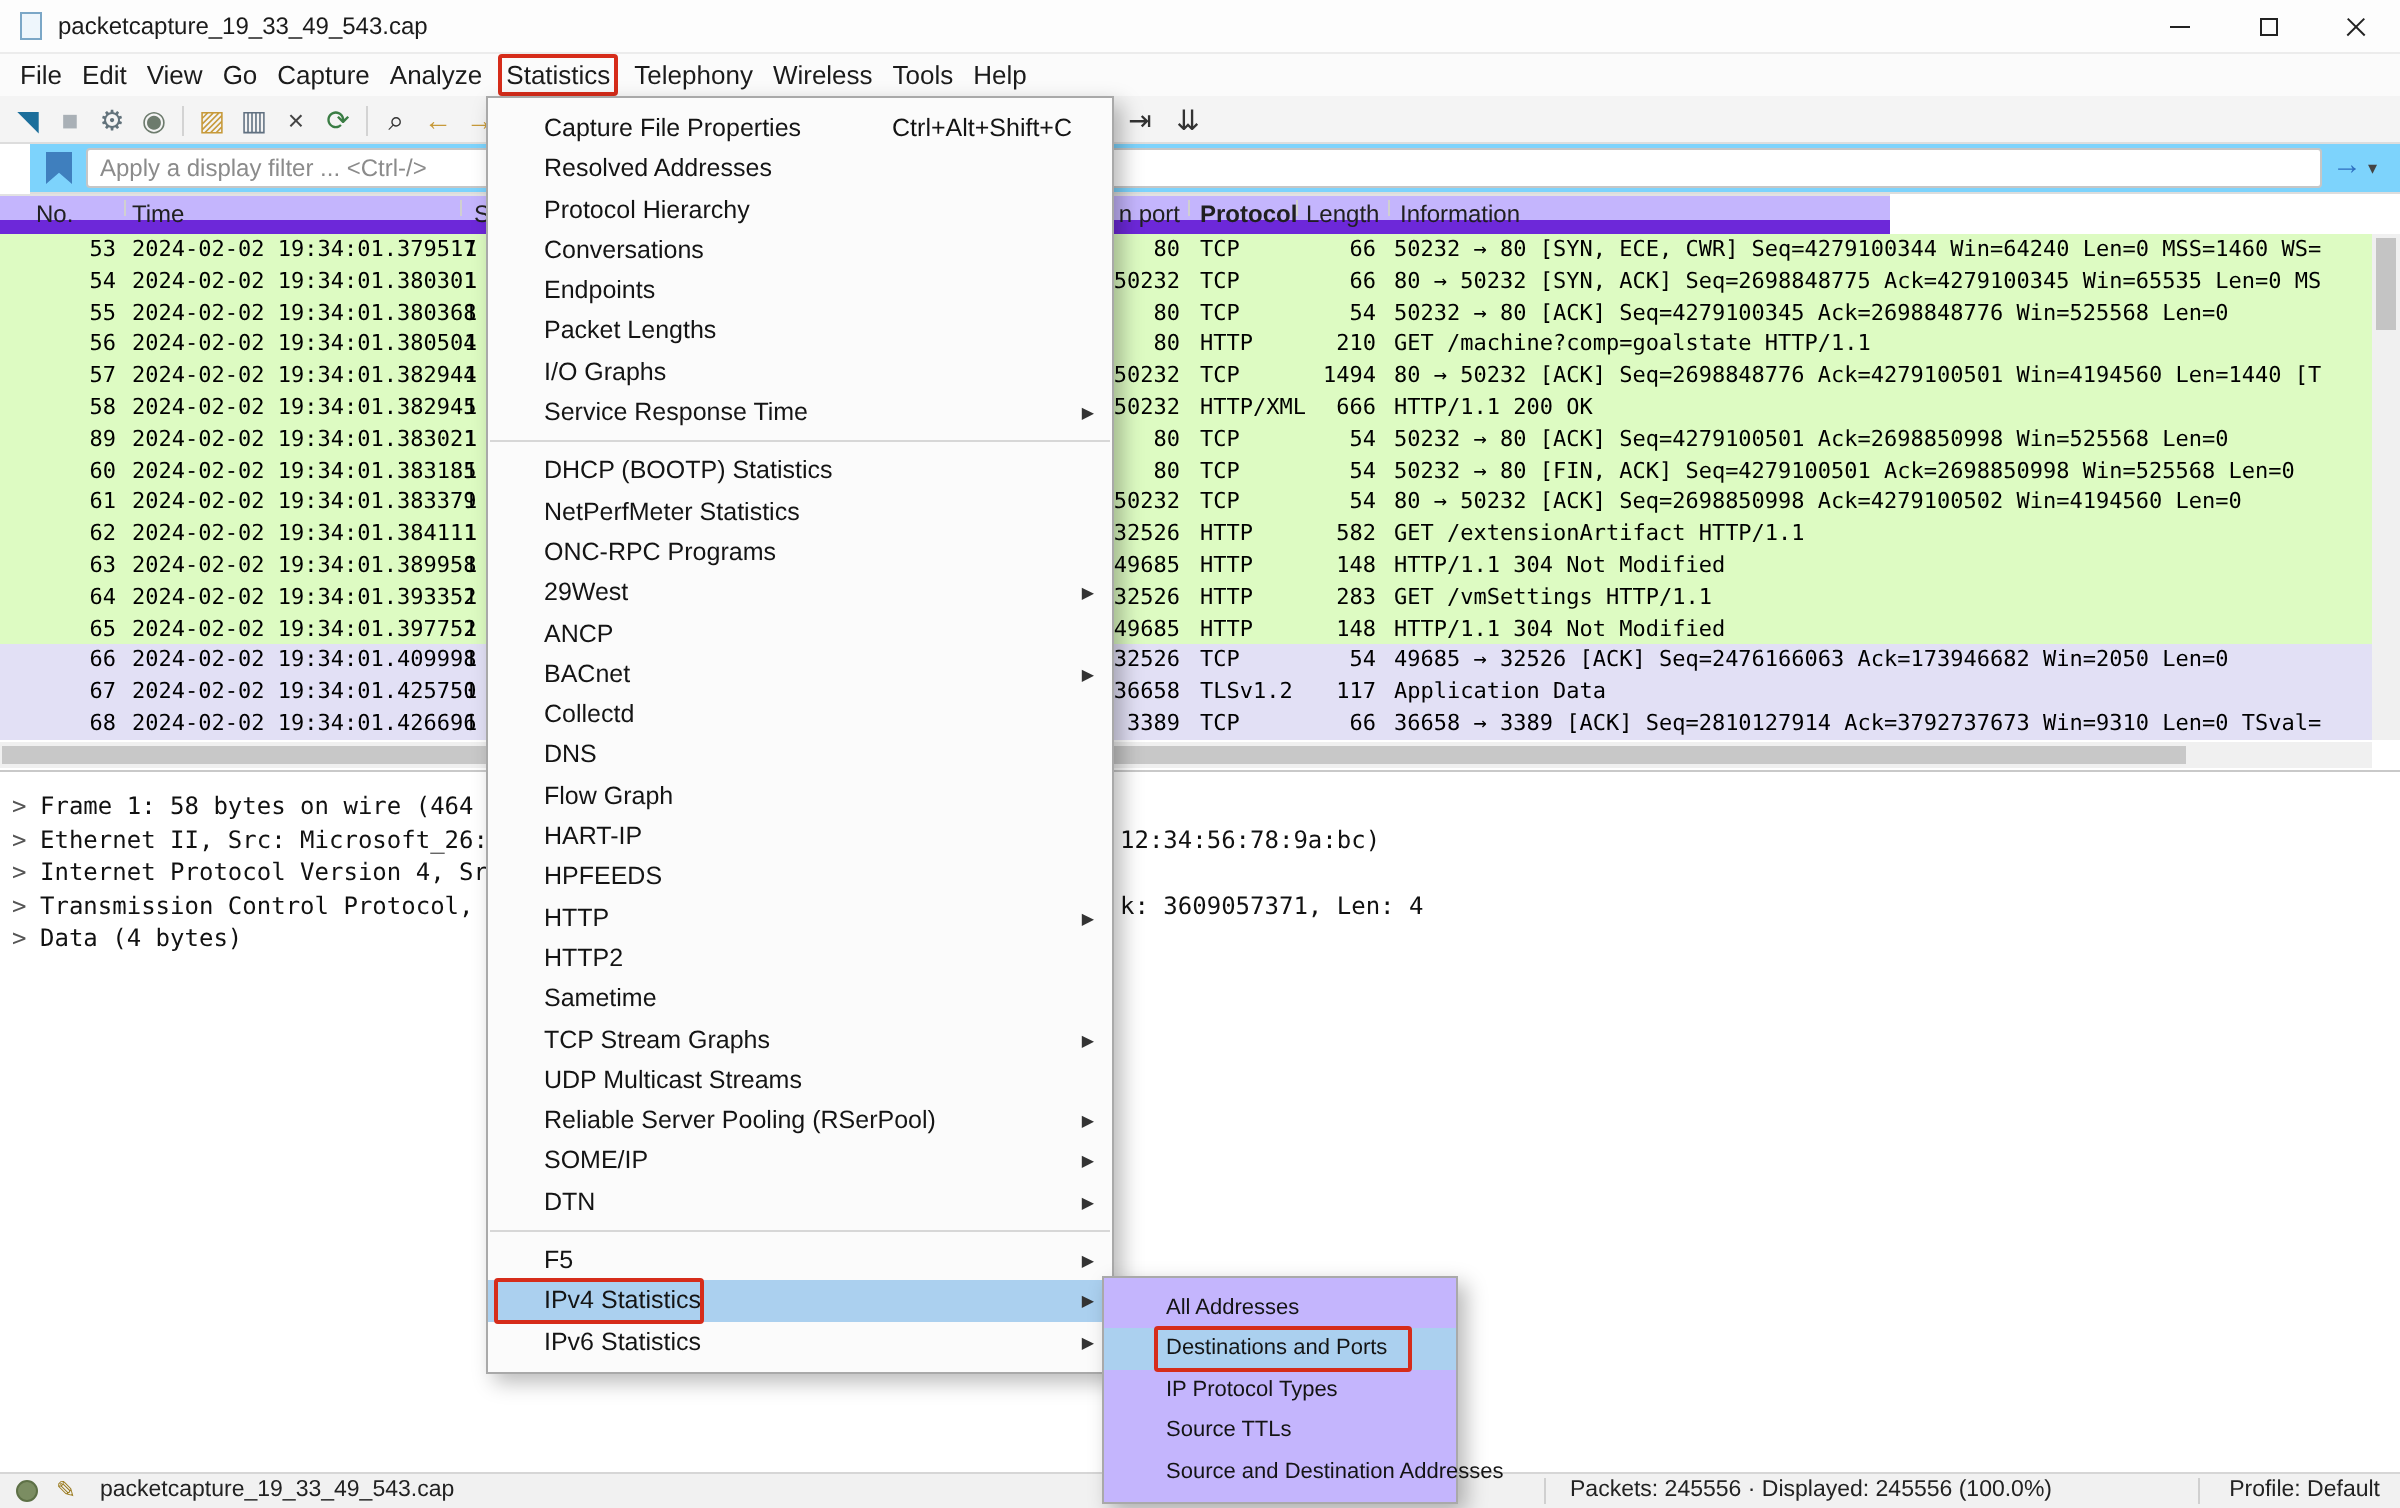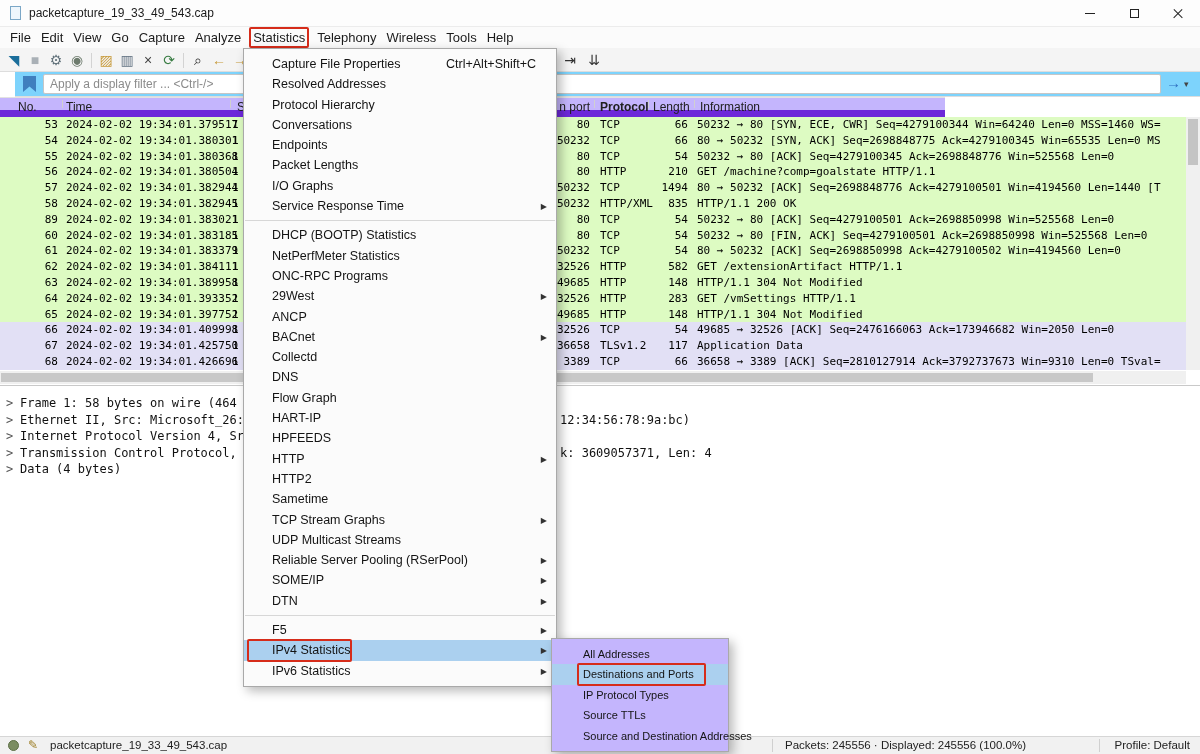--- a/index.html
+++ b/index.html
@@ -235,21 +235,21 @@
       <span class="pcell pl-proto">TCP</span>
       <span class="pcell pl-len">1494</span>
       <span class="pcell pl-info">80 → 50232 [ACK] Seq=2698848776 Ack=4279100501 Win=4194560 Len=1440 [T</span>
     </div>
     <div class="prow tone-green">
       <span class="pcell pl-no">58</span>
       <span class="pcell pl-time">2024-02-02 19:34:01.382945</span>
       <span class="pcell pl-src">1</span>
       <span class="pcell pl-port">50232</span>
       <span class="pcell pl-proto">HTTP/XML</span>
-      <span class="pcell pl-len">835</span>
+      <span class="pcell pl-len">666</span>
       <span class="pcell pl-info">HTTP/1.1 200 OK</span>
     </div>
     <div class="prow tone-green">
       <span class="pcell pl-no">89</span>
       <span class="pcell pl-time">2024-02-02 19:34:01.383021</span>
       <span class="pcell pl-src">1</span>
       <span class="pcell pl-port">80</span>
       <span class="pcell pl-proto">TCP</span>
       <span class="pcell pl-len">54</span>
       <span class="pcell pl-info">50232 → 80 [ACK] Seq=4279100501 Ack=2698850998 Win=525568 Len=0</span>

